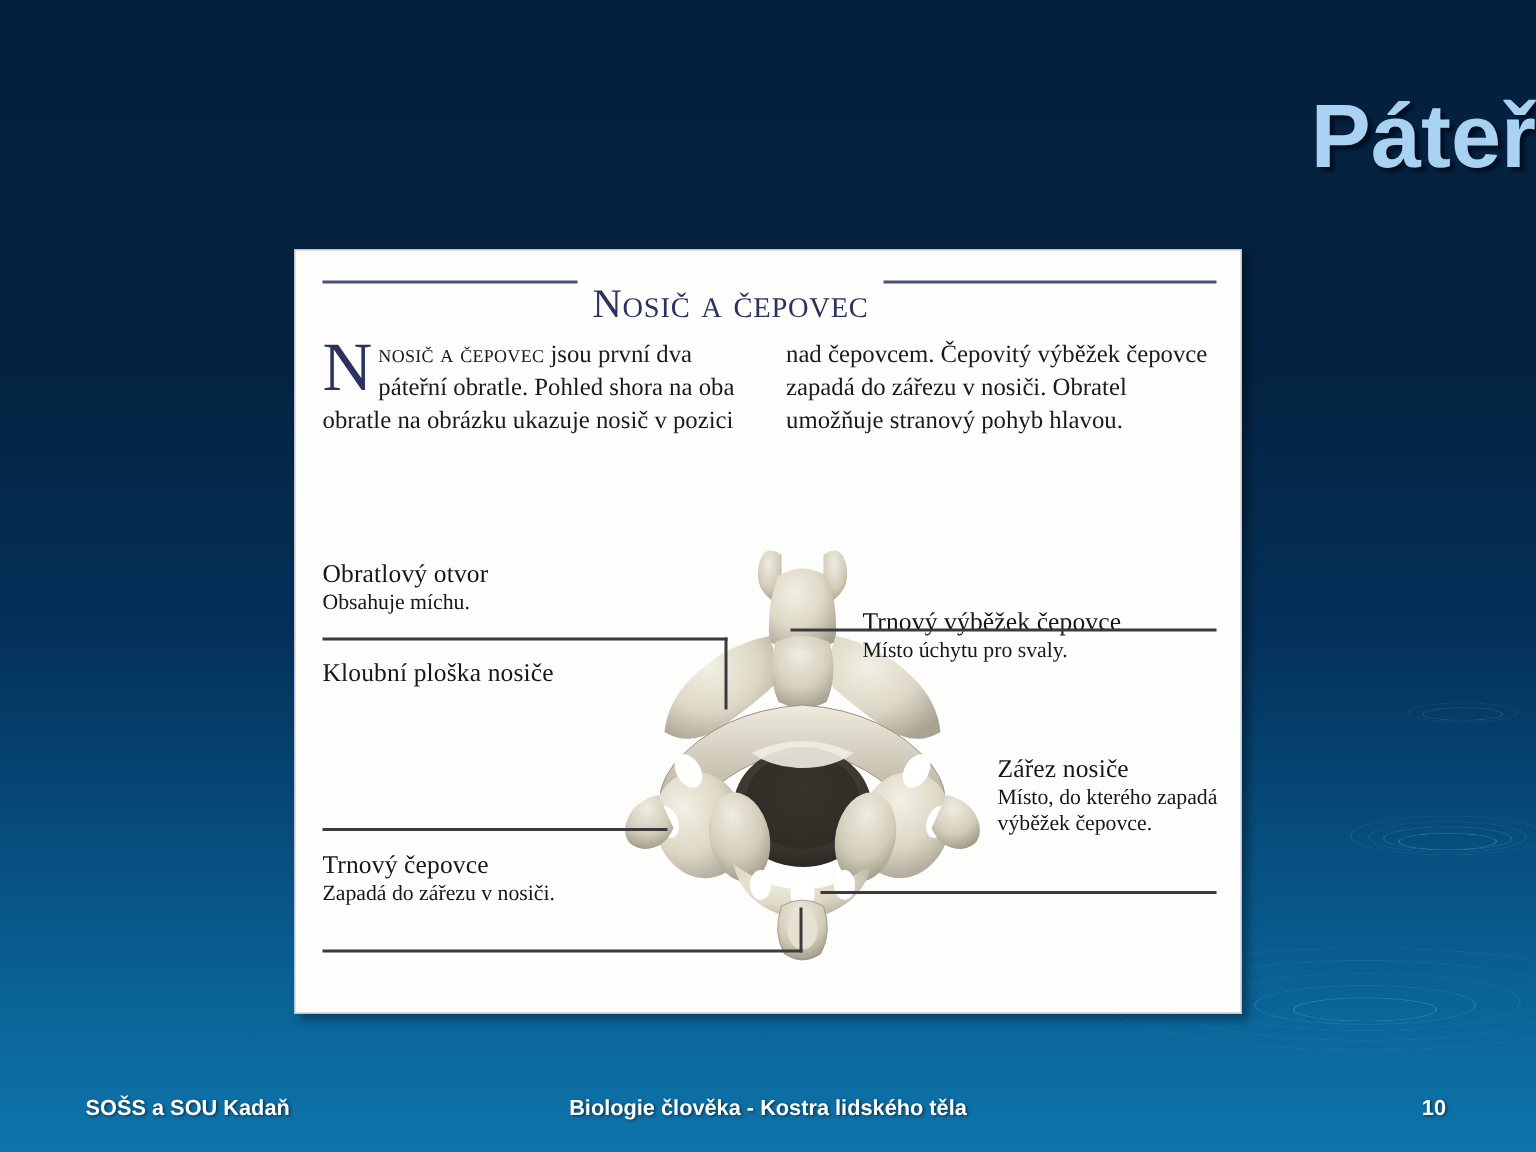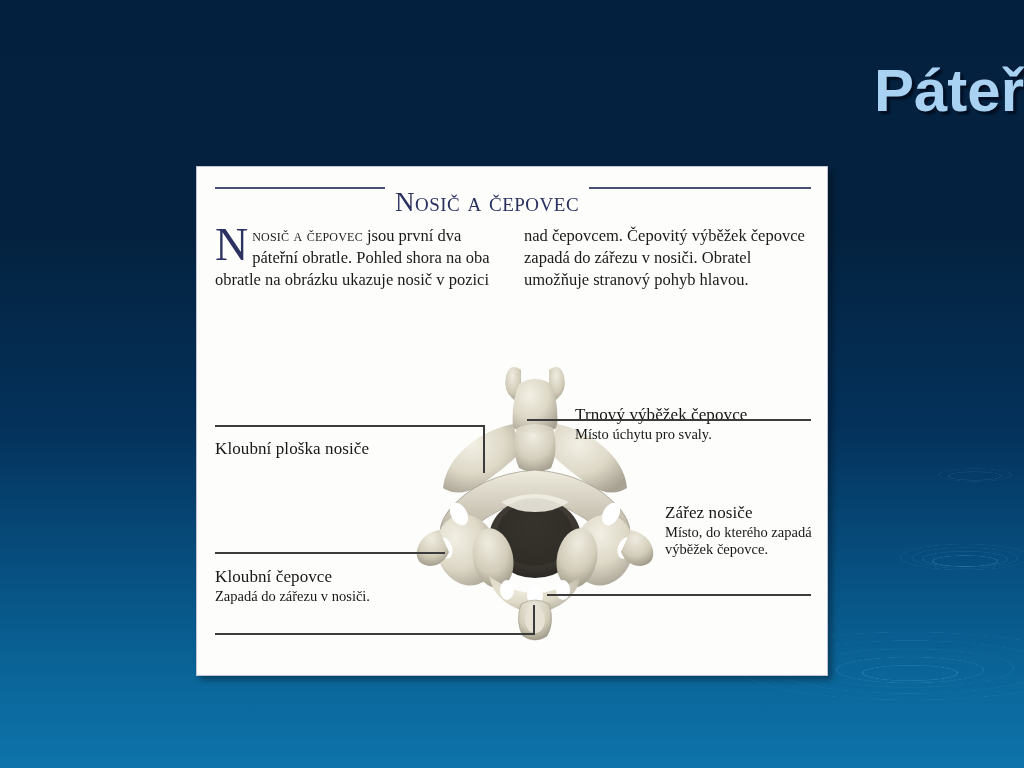--- a/index.html
+++ b/index.html
@@ -284,44 +284,53 @@
         <path d="M74 214 q46 34 92 0 q-6 30 -46 38 q-40 -8 -46 -38 z" fill="url(#bone)"></path>
         <ellipse cx="92" cy="228" rx="7" ry="10" fill="#ffffff"></ellipse>
         <ellipse cx="148" cy="228" rx="7" ry="10" fill="#ffffff"></ellipse>
         <ellipse cx="120" cy="234" rx="8" ry="10" fill="#ffffff"></ellipse>
 
         <path d="M106 242 q14 -8 28 0 q6 18 -2 32 q-12 8 -24 0 q-8 -14 -2 -32 z" fill="url(#bone2)" stroke="#938d7e" stroke-width="0.5"></path>
         <ellipse cx="120" cy="258" rx="10" ry="13" fill="#e6e1d2"></ellipse>
       </svg>
     </div>
 
+    <div class="label" style="left:18px; top:206px; width:215px;">
+      <span class="lead">Obratlový otvor</span>
+      <span class="sub">Obsahuje míchu.</span>
+    </div>
 
     <div class="leader h" style="left:18px; top:258px; width:270px;"></div>
     <div class="leader v" style="left:286px; top:258px; height:48px;"></div>
 
     <div class="label" style="left:18px; top:272px; width:190px;">
       <span class="lead">Kloubní ploška nosiče</span>
     </div>
     <div class="leader h" style="left:18px; top:385px; width:230px;"></div>
 
     <div class="label" style="left:18px; top:400px; width:190px;">
-      <span class="lead">Kloubní čepovce</span>
+      <span class="lead">Trnový čepovce</span>
       <span class="sub">Zapadá do zářezu v nosiči.</span>
     </div>
     <div class="leader h" style="left:18px; top:466px; width:320px;"></div>
     <div class="leader v" style="left:336px; top:438px; height:30px;"></div>
 
     <div class="label right" style="left:378px; top:200px; width:240px;margin-top:38px;">
       <span class="lead">Trnový výběžek čepovce</span>
       <span class="sub">Místo úchytu pro svaly.</span>
     </div>
     <div class="leader h" style="left:330px; top:252px; width:284px;"></div>
 
     <div class="label right" style="left:468px; top:336px; width:152px;">
       <span class="lead">Zářez nosiče</span>
       <span class="sub">Místo, do kterého zapadá výběžek čepovce.</span>
     </div>
     <div class="leader h" style="left:350px; top:427px; width:264px;"></div>
 
   </div>
 
+  <div id="footer">
+    <span id="footer-left">SOŠS a SOU Kadaň</span>
+    <span id="footer-center">Biologie člověka - Kostra lidského těla</span>
+    <span id="footer-right">10</span>
+  </div>
 
 </div>
 
 </body></html>

